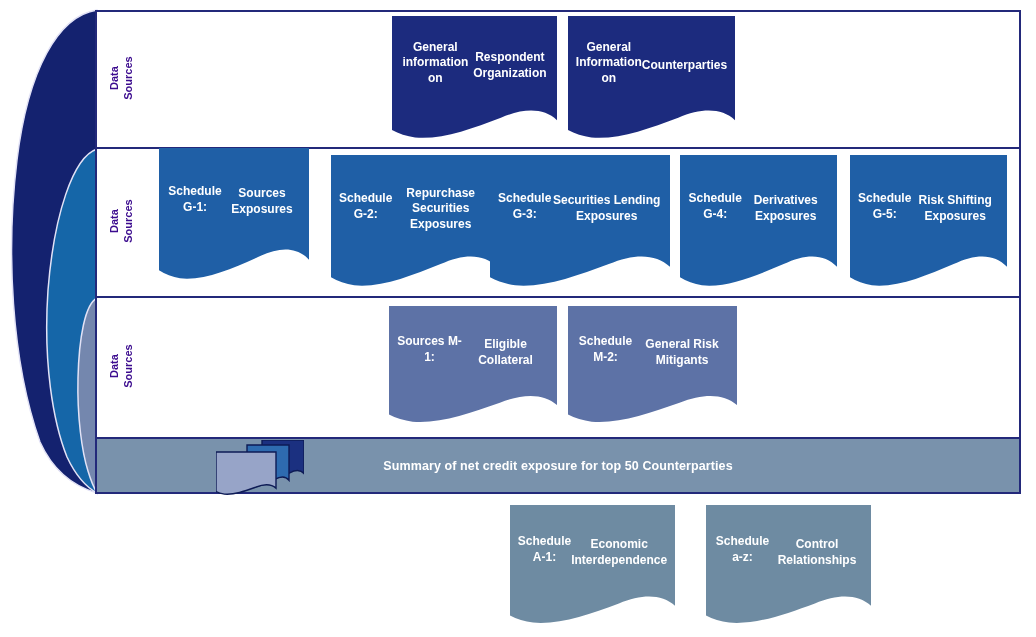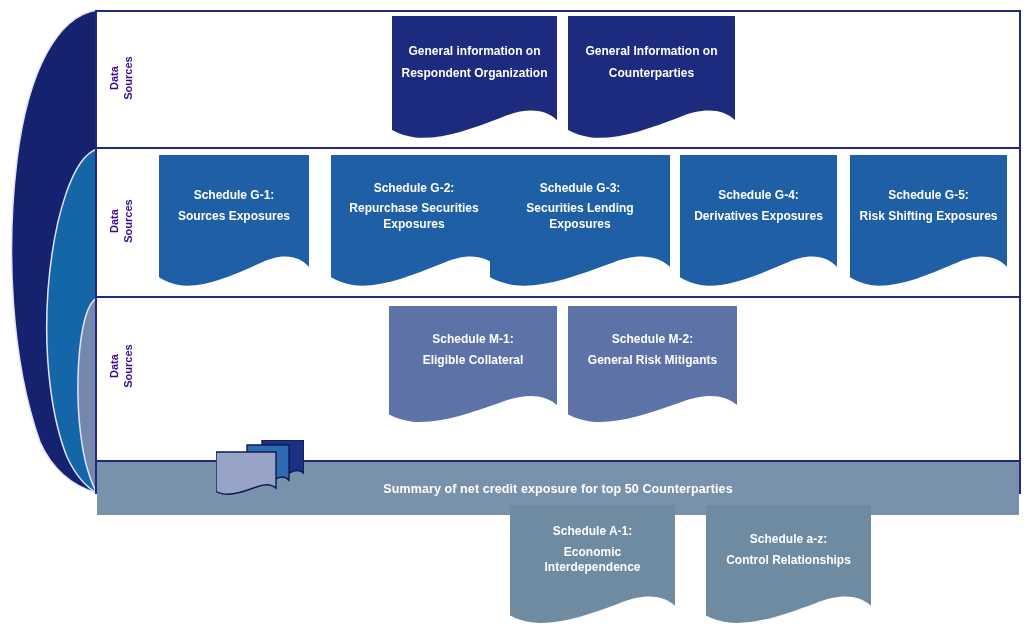--- a/index.html
+++ b/index.html
@@ -17,39 +17,39 @@
   
   .curves{position:absolute;left:0;top:0;z-index:1;}
 
   
   .panel{position:absolute;left:95px;top:10px;width:926px;height:484px;
          background:#fff;border:2px solid var(--border);z-index:2;}
   .divider{position:absolute;left:0;width:100%;height:2px;background:var(--border);}
   .divider.d1{top:135px;} .divider.d2{top:284px;}
   .bar{position:absolute;left:0;top:425px;width:100%;height:55px;
        background:var(--bar-bg);border-top:2px solid var(--border);
-       display:flex;align-items:center;justify-content:center;margin-top:23px;}
+       display:flex;align-items:center;justify-content:center;}
   .bar-text{color:#fff;font-weight:bold;font-size:12.5px;letter-spacing:.1px;}
 
   
   .band-label{position:absolute;left:96px;width:52px;height:52px;z-index:4;
               display:flex;align-items:center;justify-content:center;
               transform:rotate(-90deg);}
   .band-label span{white-space:pre-line;text-align:center;color:var(--label-text);
                    font-weight:bold;font-size:11px;line-height:1.25;}
   .bl1{top:52px;} .bl2{top:195px;} .bl3{top:340px;}
 
   
   .card{position:absolute;z-index:5;}
   .card .bg{position:absolute;inset:0;width:100%;height:100%;}
   .card.navy use{fill:var(--navy-card);}
   .card.blue use{fill:var(--blue-card);}
   .card.slate use{fill:var(--slate-card);}
   .card.steel use{fill:var(--steel-card);}
-  .card .txt{position:absolute;inset:0;display:flex;flex-direction:column;
+  .card .txt{position:absolute;inset:0;display:flex;flex-direction:row;
              align-items:center;justify-content:center;text-align:center;
              padding:0 8px 30px;color:#fff;font-weight:bold;font-size:12px;line-height:1.3;}
   .card .sub{margin-top:5px;}
   .card.tight .sub{margin-top:6px;}
 
   
   .doc-icon{position:absolute;left:216px;top:440px;z-index:6;}
   .doc-icon use{stroke:var(--doc-outline);stroke-width:1.4;}
   .doc-icon .d-back{fill:var(--doc-back);}
   .doc-icon .d-mid{fill:var(--doc-mid);}
@@ -105,21 +105,21 @@
   <div class="card navy tight" style="left:568px;top:16px;width:167px;height:124px">
     <svg class="bg" viewBox="0 0 100 100" preserveAspectRatio="none" aria-hidden="true">
         <use href="#waveShape"></use>
       </svg>
     <div class="txt">
       <div class="title">General Information on</div>
       <div class="sub">Counterparties</div>
     </div>
   </div>
 
-  <div class="card blue" style="left:159px;top:155px;width:150px;height:133px">
+  <div class="card blue" style="left:159px;top:148px;width:150px;height:133px">
     <svg class="bg" viewBox="0 0 100 100" preserveAspectRatio="none" aria-hidden="true">
         <use href="#waveShape"></use>
       </svg>
     <div class="txt">
       <div class="title">Schedule G-1:</div>
       <div class="sub">Sources Exposures</div>
     </div>
   </div>
   <div class="card blue" style="left:331px;top:155px;width:166px;height:133px">
     <svg class="bg" viewBox="0 0 100 100" preserveAspectRatio="none" aria-hidden="true">
@@ -156,21 +156,21 @@
       <div class="title">Schedule G-5:</div>
       <div class="sub">Risk Shifting Exposures</div>
     </div>
   </div>
 
   <div class="card slate" style="left:389px;top:306px;width:168px;height:118px">
     <svg class="bg" viewBox="0 0 100 100" preserveAspectRatio="none" aria-hidden="true">
         <use href="#waveShape"></use>
       </svg>
     <div class="txt">
-      <div class="title">Schedule M-1:</div>
+      <div class="title">Sources M-1:</div>
       <div class="sub">Eligible Collateral</div>
     </div>
   </div>
   <div class="card slate" style="left:568px;top:306px;width:169px;height:118px">
     <svg class="bg" viewBox="0 0 100 100" preserveAspectRatio="none" aria-hidden="true">
         <use href="#waveShape"></use>
       </svg>
     <div class="txt">
       <div class="title">Schedule M-2:</div>
       <div class="sub">General Risk Mitigants</div>

